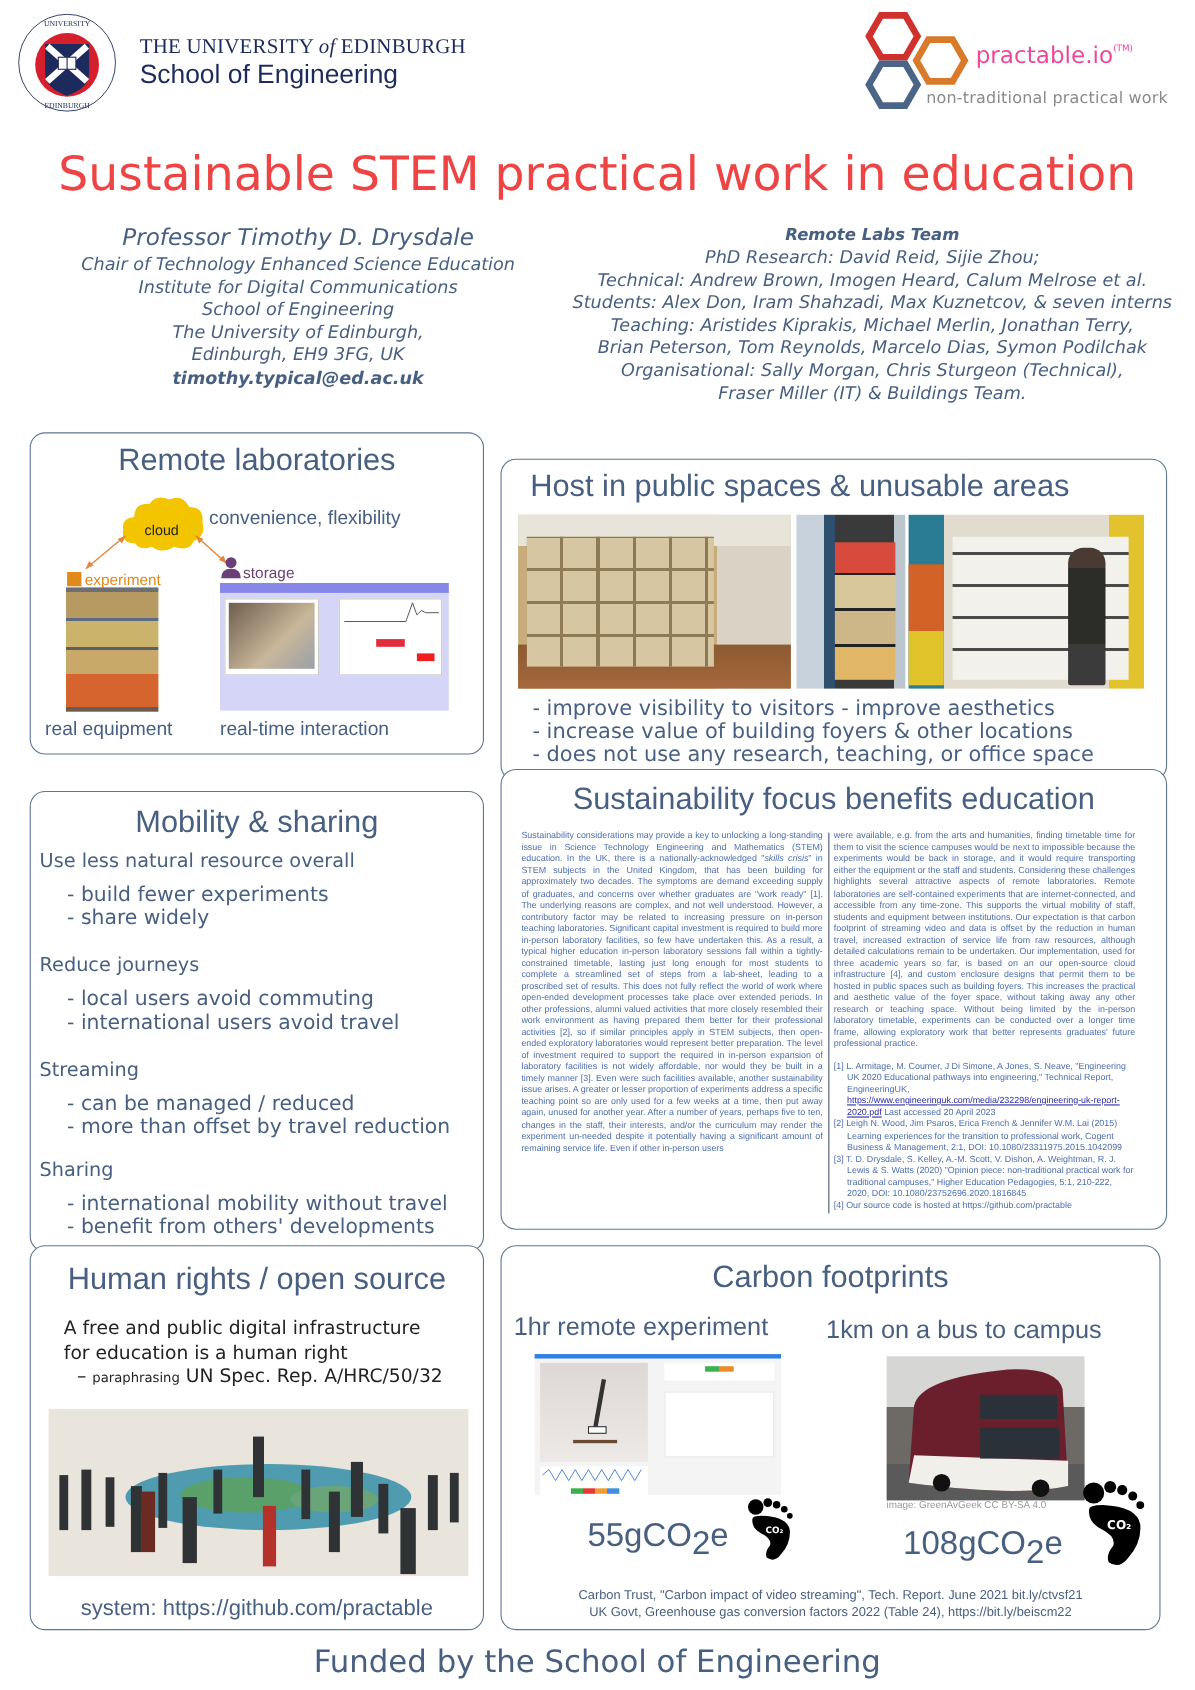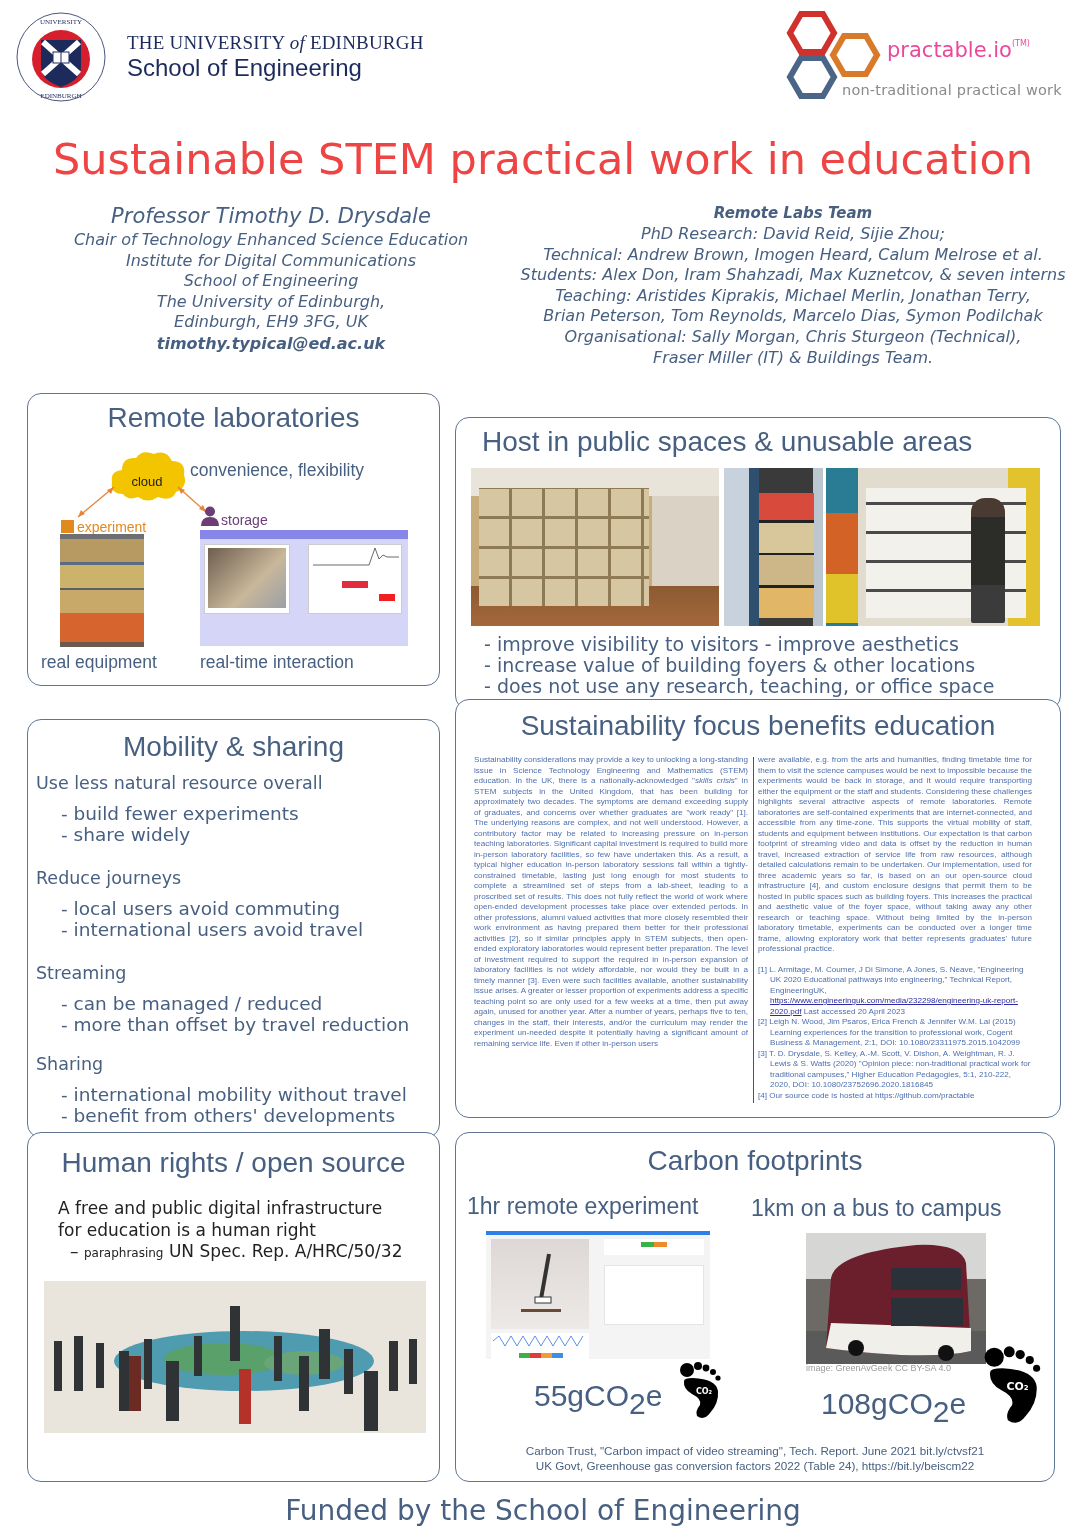--- a/index.html
+++ b/index.html
@@ -248,20 +248,21 @@
       <rect x="255" y="75" width="10" height="55"></rect>
         <rect x="275" y="48" width="11" height="50"></rect>
         <rect x="300" y="68" width="9" height="45"></rect>
       <rect x="320" y="90" width="14" height="60"></rect>
         <rect x="345" y="60" width="9" height="50"></rect>
         <rect x="365" y="58" width="8" height="45"></rect>
     </g>
     <rect x="195" y="88" width="12" height="55" fill="#b5322a"></rect>
     <rect x="85" y="75" width="12" height="55" fill="#6b2a22"></rect>
   </svg>
+  <div class="hr-foot">system: https://github.com/practable</div>
 </div>
 
 <div class="panel" style="left:455px; top:1132px; width:600px; height:350px;padding-left:37px;">
   <div class="ptitle" style="top:12px;">Carbon footprints</div>
   <div class="cf-sub" style="left:11px; top:60px;">1hr remote experiment</div>
   <div class="cf-sub" style="left:295px; top:62px;">1km on a bus to campus</div>
 
   <div class="abs" style="left:30px; top:98px; width:224px; height:128px; background:#f4f4f4; border-top:4px solid #2f7fe8;">
     <div class="abs" style="left:5px; top:4px; width:98px; height:90px; background:linear-gradient(#ddd8d6,#ede9e6);">
       <svg width="98" height="90">

